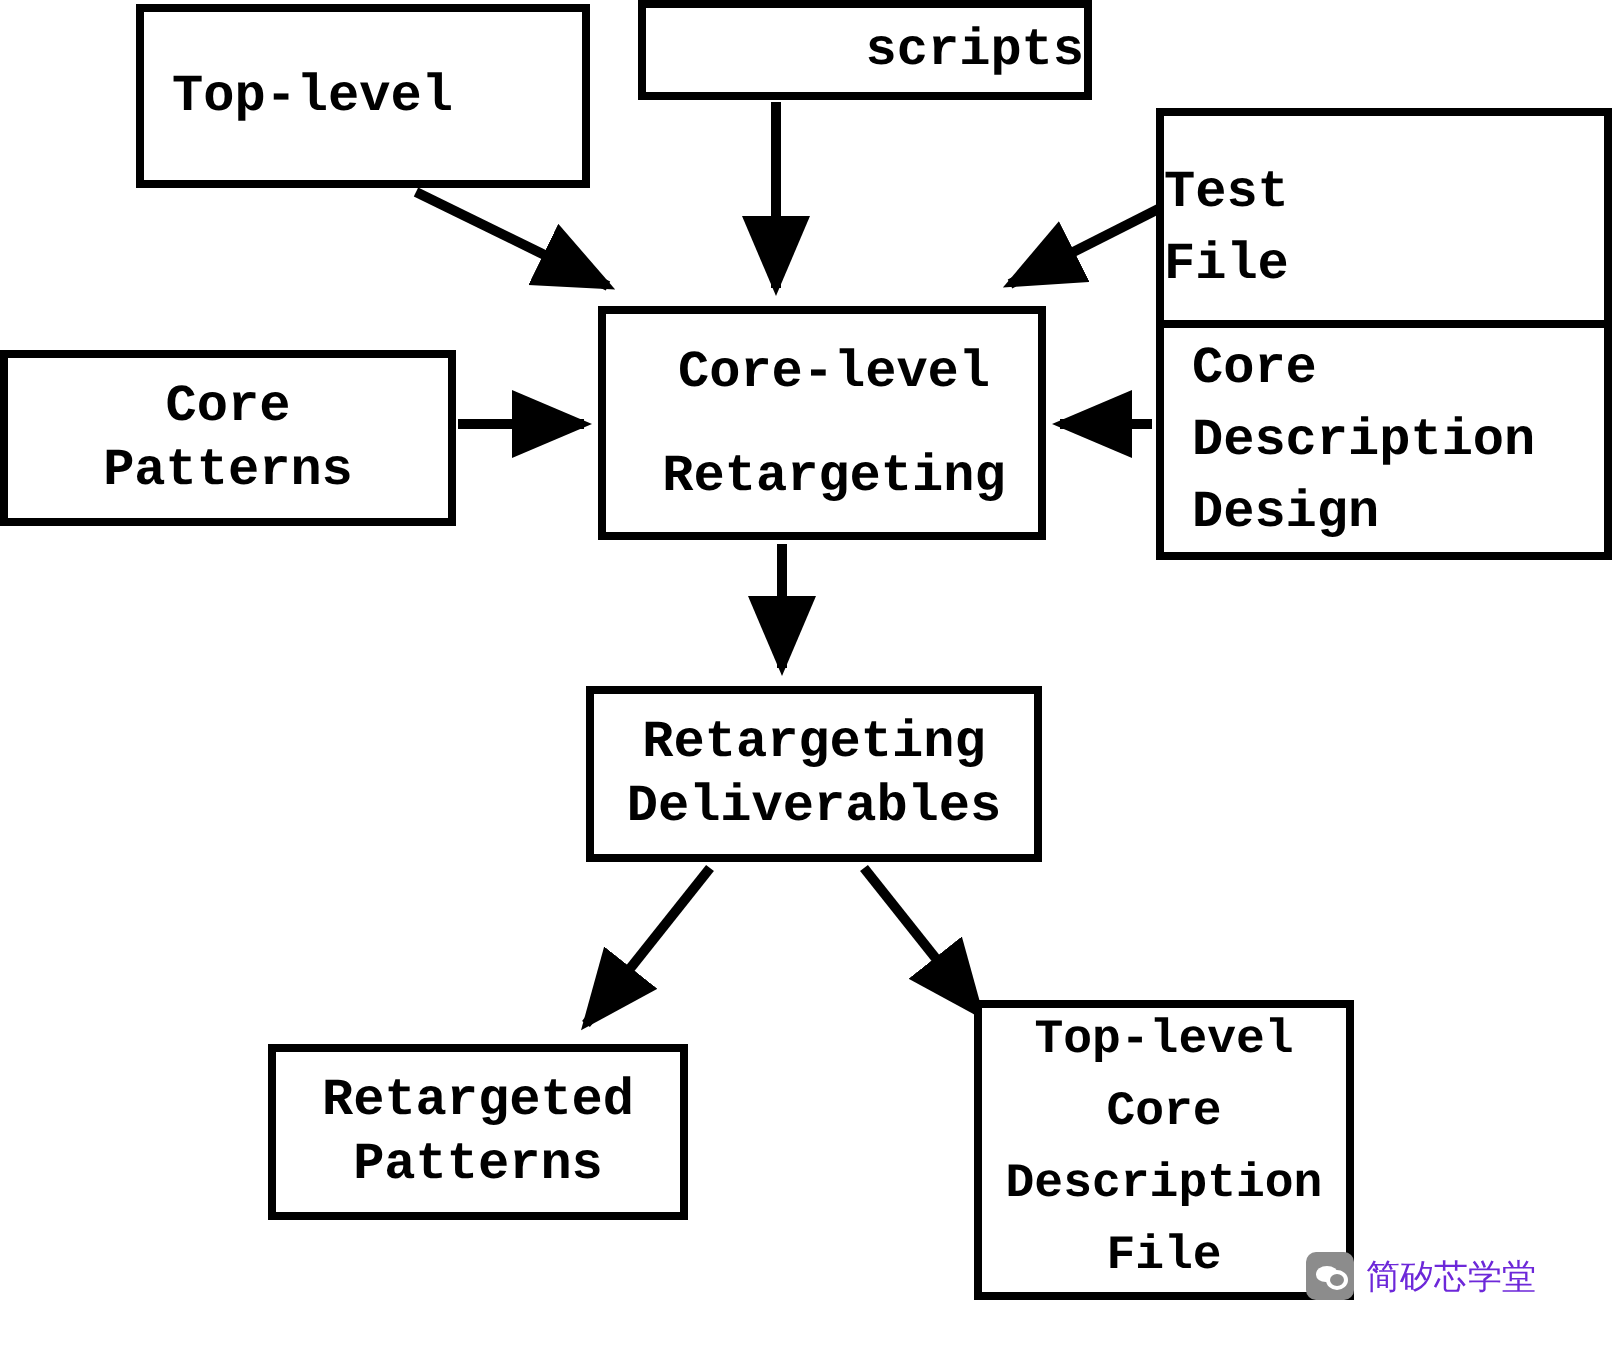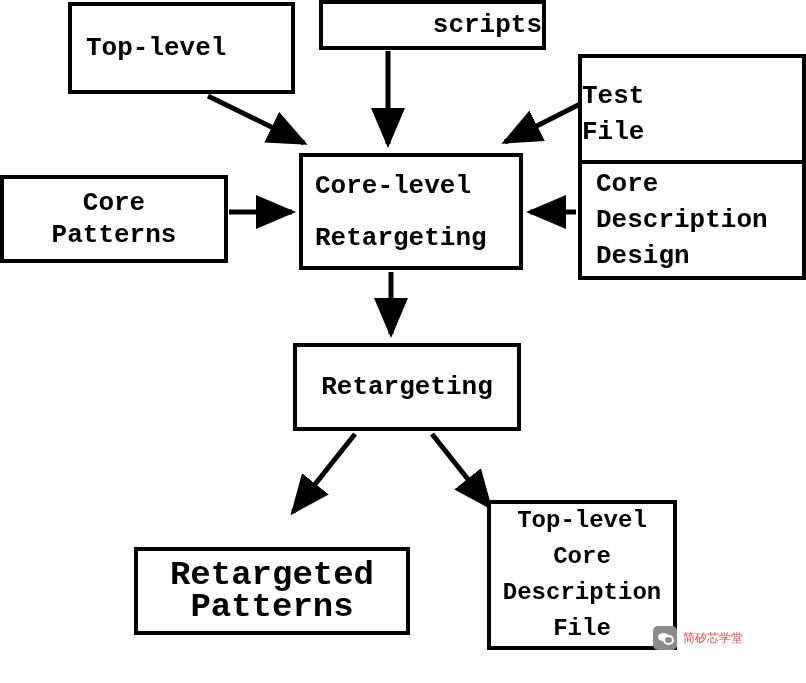--- a/index.html
+++ b/index.html
@@ -56,35 +56,35 @@
     text-align: left;
     margin-top: 36px;
   }
   #node-core-patterns {
     left: 0px; top: 175px; width: 228px; height: 88px;
     font-size: 26px; line-height: 32px; text-align: center;
   }
   #node-core-level-pattern-retargeting {
     left: 299px; top: 153px; width: 224px; height: 117px;
     padding-left: 12px; font-size: 26px; line-height: 36px;
-    text-align: left;
+    text-align: center;
     gap: 16px;
   }
   #node-core-description-files {
     left: 578px; top: 160px; width: 228px; height: 120px;
     padding-left: 14px; font-size: 26px; line-height: 36px;
     text-align: left;
   }
   #node-retargeting-deliverables {
     left: 293px; top: 343px; width: 228px; height: 88px;
     font-size: 26px; line-height: 32px; text-align: center;
   }
   #node-retargeted-patterns {
-    left: 134px; top: 547px; width: 276px; height: 88px;
-    font-size: 34px; line-height: 32px; text-align: center;
+    left: 134px; top: 522px; width: 210px; height: 88px;
+    font-size: 26px; line-height: 32px; text-align: center;
   }
   #node-top-level-core-description-file {
     left: 487px; top: 500px; width: 190px; height: 150px;
     font-size: 24px; line-height: 36px; text-align: center;
     padding: 0 6px;
   }
   
   #watermark {
     position: absolute;
     left: 653px;
@@ -113,22 +113,22 @@
   #watermark .wm-logo::after {
     content: "";
     position: absolute;
     left: 12px; top: 11px;
     width: 7px; height: 6px;
     border-radius: 50%;
     background: #8c8c8c;
     box-shadow: 0 0 0 2px #ffffff;
   }
   #watermark .wm-text {
-    font-size: 12px;
-    color: #ef4444;
+    font-size: 17px;
+    color: #6d28d9;
     font-weight: normal;
     white-space: nowrap;
   }
 </style>
 </head>
 <body>
 
 <div id="canvas">
 
   <svg class="arrows" viewBox="0 0 806 683">
@@ -179,20 +179,21 @@
   </div>
 
   <div class="node" id="node-core-description-files">
     <span class="line">Core</span>
     <span class="line">Description</span>
     <span class="line">Design</span>
   </div>
 
   <div class="node" id="node-retargeting-deliverables">
     <span class="line">Retargeting</span>
+    <span class="line">Deliverables</span>
   </div>
 
   <div class="node" id="node-retargeted-patterns">
     <span class="line">Retargeted</span>
     <span class="line">Patterns</span>
   </div>
 
   <div class="node" id="node-top-level-core-description-file">
     <span class="line">Top-level</span>
     <span class="line">Core</span>

